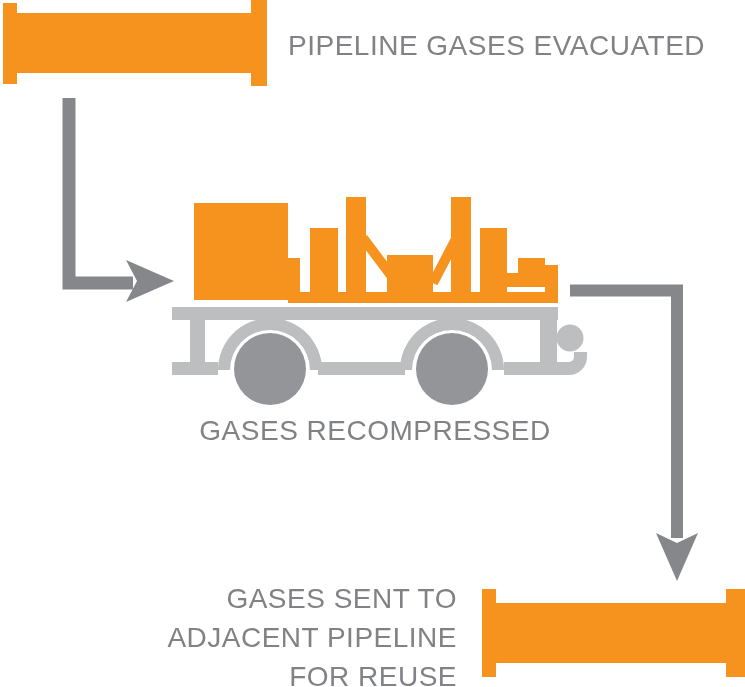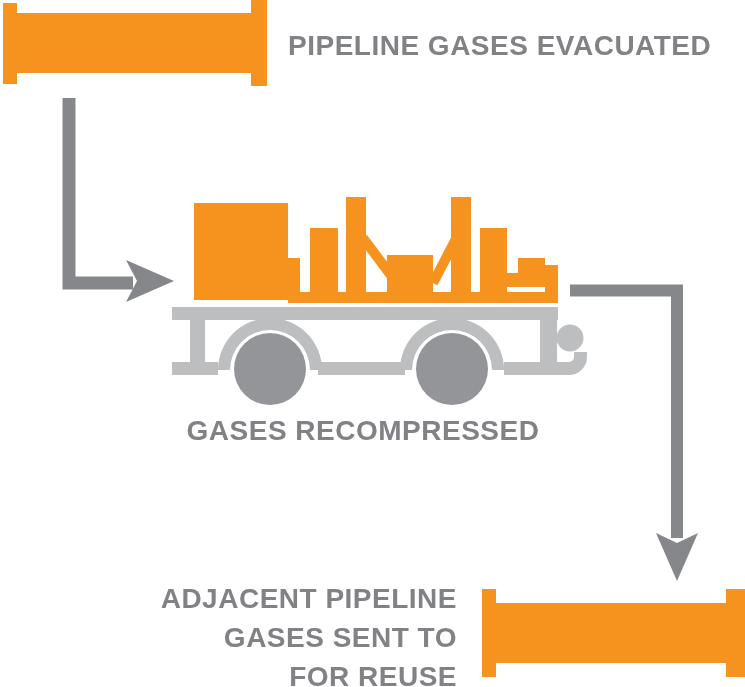--- a/index.html
+++ b/index.html
@@ -18,28 +18,28 @@
   .canvas{
     position:relative;
     width:745px;
     height:687px;
     background:var(--background);
     overflow:hidden;
   }
   .abs{position:absolute;}
   .label{
     color:var(--text-gray);
-    font-weight:bold;
+    font-weight:normal;
     font-size:28px;
     line-height:38px;
     letter-spacing:0.5px;
     white-space:nowrap;
   }
   .label-top{left:288px;top:27px;}
-  .label-mid{left:138px;top:412px;width:450px;text-align:center;}
+  .label-mid{left:150px;top:412px;width:450px;text-align:center;}
   .label-bottom{left:120px;top:579px;width:337px;text-align:right;line-height:39px;}
   .fill-orange{fill:var(--orange);}
   .fill-frame{fill:var(--trailer-frame);}
   .fill-wheel{fill:var(--wheel-gray);}
   .fill-arrow{fill:var(--arrow-gray);}
   .stroke-orange{stroke:var(--orange);fill:none;}
   .stroke-frame{stroke:var(--trailer-frame);fill:none;}
   .stroke-arrow{stroke:var(--arrow-gray);fill:none;}
 </style>
 </head>
@@ -108,18 +108,18 @@
     <polygon class="fill-arrow" points="117,301 96,253 117,263 138,253"></polygon>
   </svg>
 
   <svg class="abs" style="left:481px;top:589px;" width="264" height="88" viewBox="0 0 264 88">
     <rect class="fill-orange" x="1" y="0" width="14" height="88"></rect>
     <rect class="fill-orange" x="15" y="14" width="230" height="60"></rect>
     <rect class="fill-orange" x="245" y="0" width="19" height="88"></rect>
   </svg>
 
   <div class="abs label label-bottom">
+    <div>GASES SENT TO</div>
     <div>ADJACENT PIPELINE</div>
-    <div>GASES SENT TO</div>
     <div>FOR REUSE</div>
   </div>
 
 </div>
 
 </body></html>

